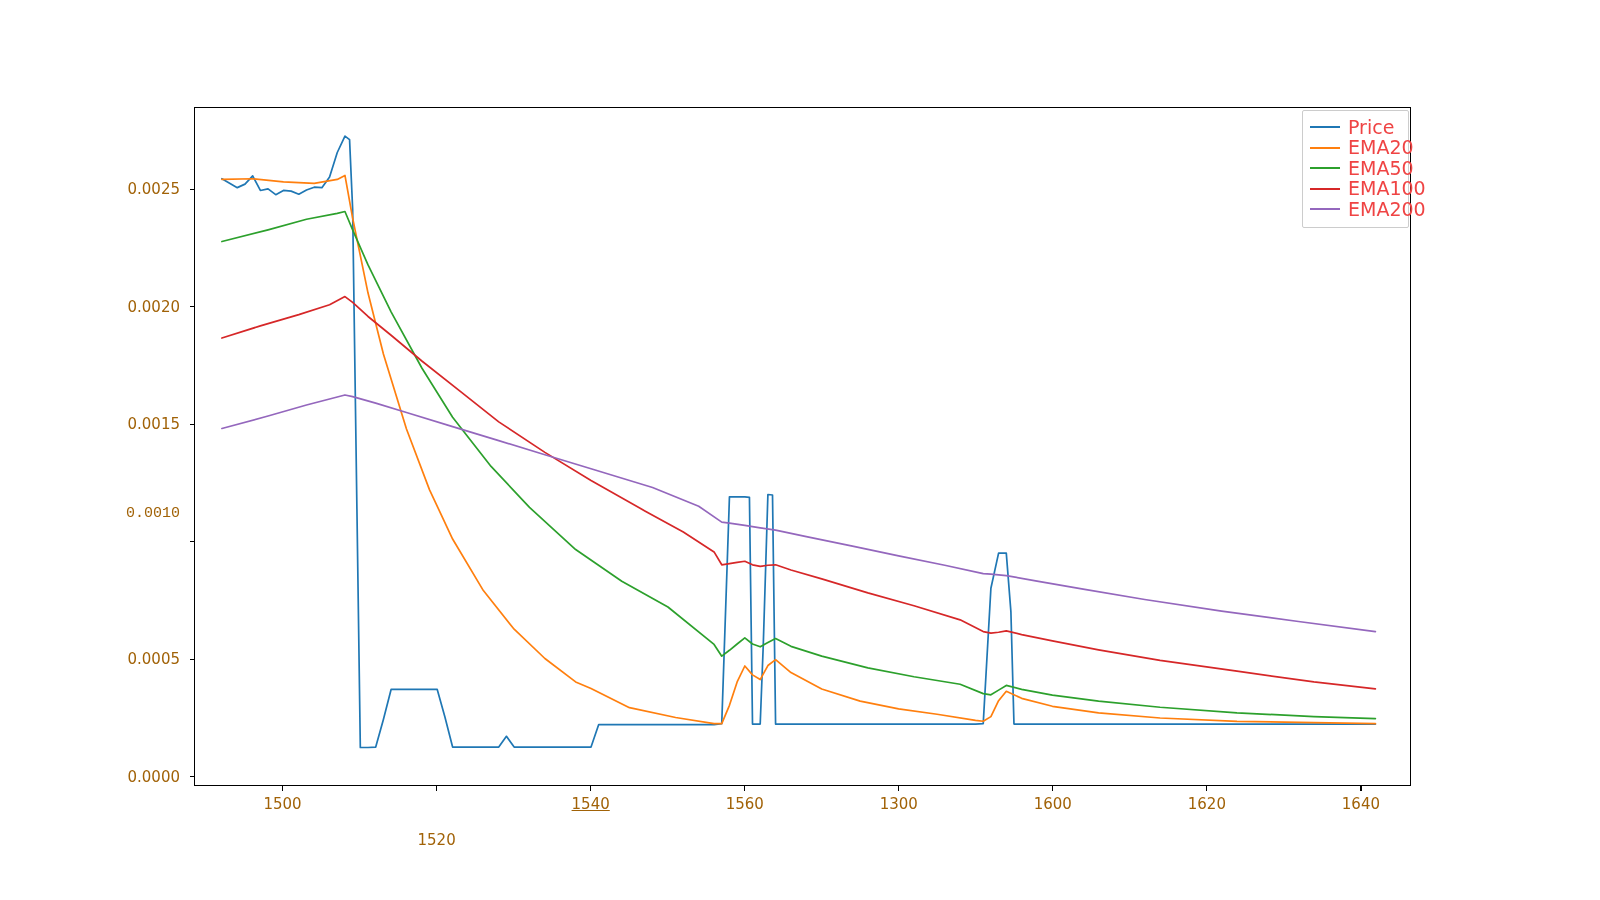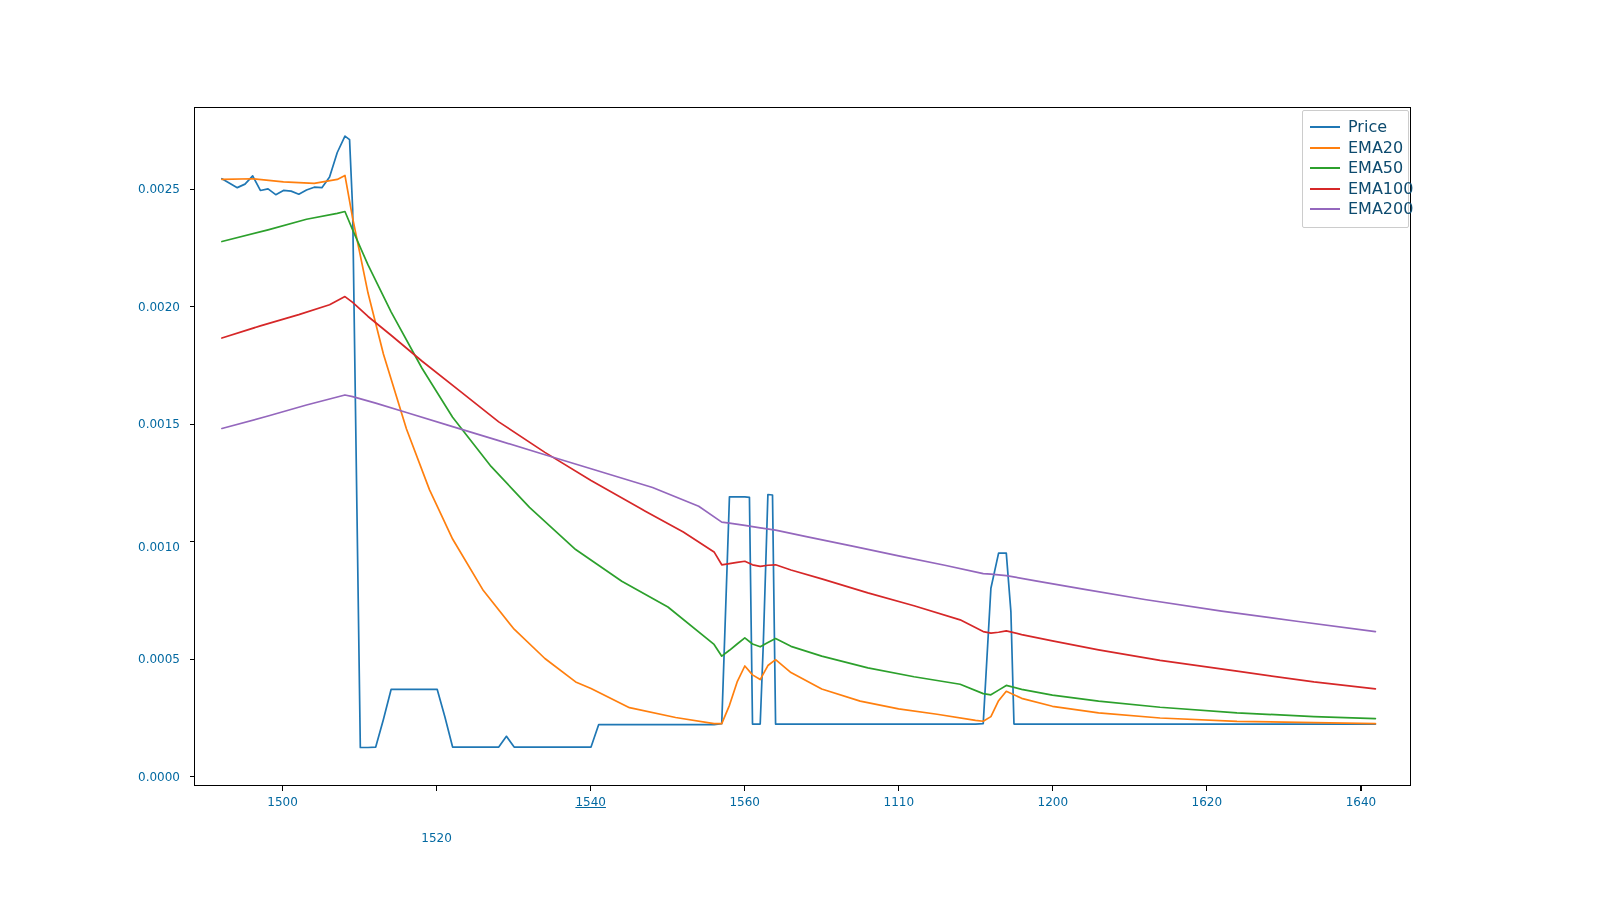--- a/index.html
+++ b/index.html
@@ -33,22 +33,22 @@
   }
   svg.plot-svg {
     position: absolute;
     left: 0; top: 0;
     width: 100%;
     height: 100%;
     overflow: visible;
   }
   .tick-label {
     position: absolute;
-    font-size: 12px;
-    color: #0369a1;
+    font-size: 15px;
+    color: #a16207;
     white-space: nowrap;
   }
   .ytick-label {
     text-align: right;
     transform: translateY(-50%);
   }
   .xtick-label {
     text-align: center;
     transform: translateX(-50%);
   }
@@ -80,22 +80,22 @@
     align-items: center;
     height: 20.5px;
   }
   .legend-swatch {
     width: 30px;
     height: 2.1px;
     margin-right: 8px;
     flex: 0 0 auto;
   }
   .legend-text {
-    font-size: 16px;
-    color: #0c4a6e;
+    font-size: 19px;
+    color: #ef4444;
     line-height: 1;
     white-space: nowrap;
   }
 </style>
 </head>
 <body>
 
 <div id="figure">
 
   <div class="axes-frame" id="axes-frame">
@@ -104,32 +104,32 @@
         <polyline points="26.96,71.66 57.77,70.95 88.58,74.01 119.39,75.65 142.50,71.66 150.20,67.67 157.90,110.43 173.31,185.61 188.71,246.70 211.82,321.88 234.93,382.97 258.03,432.30 288.84,483.99 319.66,522.76 350.47,552.13 381.28,575.62 396.68,582.20 435.19,601.47 481.41,611.33 519.92,617.44 527.62,617.44 535.33,599.12 543.03,575.62 550.73,559.65 558.43,568.57 566.14,573.27 573.84,559.18 581.54,553.30 596.95,566.22 627.76,582.67 666.27,594.89 704.78,602.64 743.29,608.05 781.81,614.15 789.51,615.09 797.21,610.40 804.91,594.42 812.62,585.02 828.02,592.07 858.83,600.06 905.05,606.64 966.67,611.80 1043.69,615.09 1120.72,616.50 1182.34,617.44" fill="none" stroke="#ff7f0e" stroke-width="1.7" stroke-linejoin="round" stroke-linecap="round" vector-effect="non-scaling-stroke"></polyline>
         <polyline points="26.96,133.92 73.17,122.17 111.69,111.60 142.50,105.73 150.20,103.85 157.90,122.17 173.31,157.42 196.41,204.40 227.22,260.79 258.03,310.13 296.55,359.47 335.06,400.59 381.28,442.88 427.49,474.60 473.71,500.44 519.92,538.03 527.62,549.78 535.33,543.90 543.03,537.56 550.73,531.45 558.43,537.56 566.14,540.38 573.84,536.15 581.54,532.16 596.95,539.91 627.76,549.78 673.97,561.53 720.19,570.45 766.40,577.97 789.51,587.37 797.21,588.54 804.91,583.85 812.62,579.15 828.02,583.14 858.83,588.78 905.05,594.89 966.67,601.00 1043.69,606.64 1120.72,610.40 1182.34,612.51" fill="none" stroke="#2ca02c" stroke-width="1.7" stroke-linejoin="round" stroke-linecap="round" vector-effect="non-scaling-stroke"></polyline>
         <polyline points="26.96,230.72 65.47,218.50 103.98,207.22 134.79,197.36 150.20,189.13 157.90,195.01 173.31,209.10 196.41,227.90 227.22,253.74 265.74,284.29 304.25,314.83 350.47,345.37 396.68,373.57 450.60,404.11 489.11,425.26 519.92,445.23 527.62,458.15 535.33,456.97 543.03,455.80 550.73,454.62 558.43,458.15 566.14,459.79 573.84,458.62 581.54,458.15 596.95,463.32 627.76,472.25 673.97,486.34 720.19,499.26 766.40,513.36 789.51,525.11 797.21,526.75 804.91,525.81 812.62,524.40 828.02,528.16 858.83,534.51 905.05,543.43 966.67,554.01 1043.69,564.82 1120.72,575.62 1182.34,582.67" fill="none" stroke="#d62728" stroke-width="1.7" stroke-linejoin="round" stroke-linecap="round" vector-effect="non-scaling-stroke"></polyline>
         <polyline points="26.96,321.41 73.17,308.96 111.69,297.91 150.20,287.81 157.90,289.46 181.01,296.03 211.82,305.43 258.03,319.53 304.25,333.63 350.47,347.72 396.68,361.82 458.30,380.62 504.52,399.41 527.62,415.39 535.33,416.33 550.73,418.68 566.14,421.03 581.54,423.38 612.35,429.96 658.57,439.35 704.78,449.22 751.00,458.62 789.51,467.08 797.21,467.55 812.62,468.96 843.43,474.60 889.64,482.58 951.26,492.92 1028.29,504.67 1105.31,515.01 1182.34,525.11" fill="none" stroke="#9467bd" stroke-width="1.7" stroke-linejoin="round" stroke-linecap="round" vector-effect="non-scaling-stroke"></polyline>
       </svg>
   </div>
 
   <div id="ytick-labels">
       <div class="tick-label ytick-label" style="left: 70px; width: 110px; top: 776.602px;">0.0000</div>
       <div class="tick-label ytick-label" style="left: 70px; width: 110px; top: 659.128px;">0.0005</div>
-      <div class="tick-label ytick-label" style="left: 70px; width: 110px; top: 547px;">0.0010</div>
+      <div class="tick-label ytick-label" style="left: 70px; width: 110px; top: 513px; font-family: Liberation Mono, monospace;">0.0010</div>
       <div class="tick-label ytick-label" style="left: 70px; width: 110px; top: 424.18px;">0.0015</div>
       <div class="tick-label ytick-label" style="left: 70px; width: 110px; top: 306.706px;">0.0020</div>
       <div class="tick-label ytick-label" style="left: 70px; width: 110px; top: 189.232px;">0.0025</div>
     </div>
   <div id="xtick-labels">
       <div class="tick-label xtick-label" style="left: 282.579px; top: 795px;">1500</div>
       <div class="tick-label xtick-label" style="left: 436.63px; top: 795px; margin-top: 36px;">1520</div>
       <div class="tick-label xtick-label" style="left: 590.68px; top: 795px; text-decoration: underline;">1540</div>
       <div class="tick-label xtick-label" style="left: 744.731px; top: 795px;">1560</div>
-      <div class="tick-label xtick-label" style="left: 898.782px; top: 795px;">1110</div>
-      <div class="tick-label xtick-label" style="left: 1052.83px; top: 795px;">1200</div>
+      <div class="tick-label xtick-label" style="left: 898.782px; top: 795px;">1300</div>
+      <div class="tick-label xtick-label" style="left: 1052.83px; top: 795px;">1600</div>
       <div class="tick-label xtick-label" style="left: 1206.88px; top: 795px;">1620</div>
       <div class="tick-label xtick-label" style="left: 1360.93px; top: 795px;">1640</div>
     </div>
   <div id="tick-marks">
       <div class="tick-mark ytick-mark" style="left: 189.5px; top: 776.102px;"></div>
       <div class="tick-mark ytick-mark" style="left: 189.5px; top: 658.628px;"></div>
       <div class="tick-mark ytick-mark" style="left: 189.5px; top: 541.154px;"></div>
       <div class="tick-mark ytick-mark" style="left: 189.5px; top: 423.68px;"></div>
       <div class="tick-mark ytick-mark" style="left: 189.5px; top: 306.206px;"></div>
       <div class="tick-mark ytick-mark" style="left: 189.5px; top: 188.732px;"></div>

